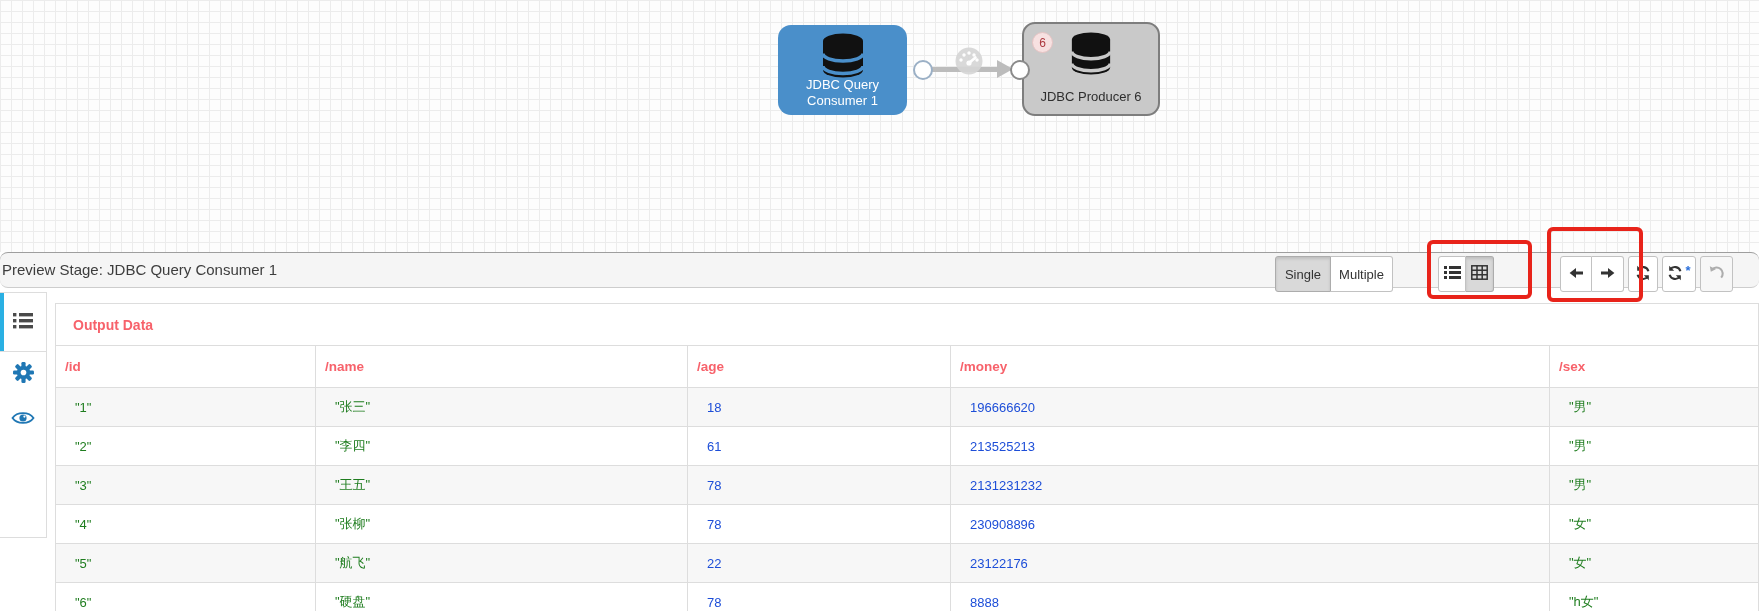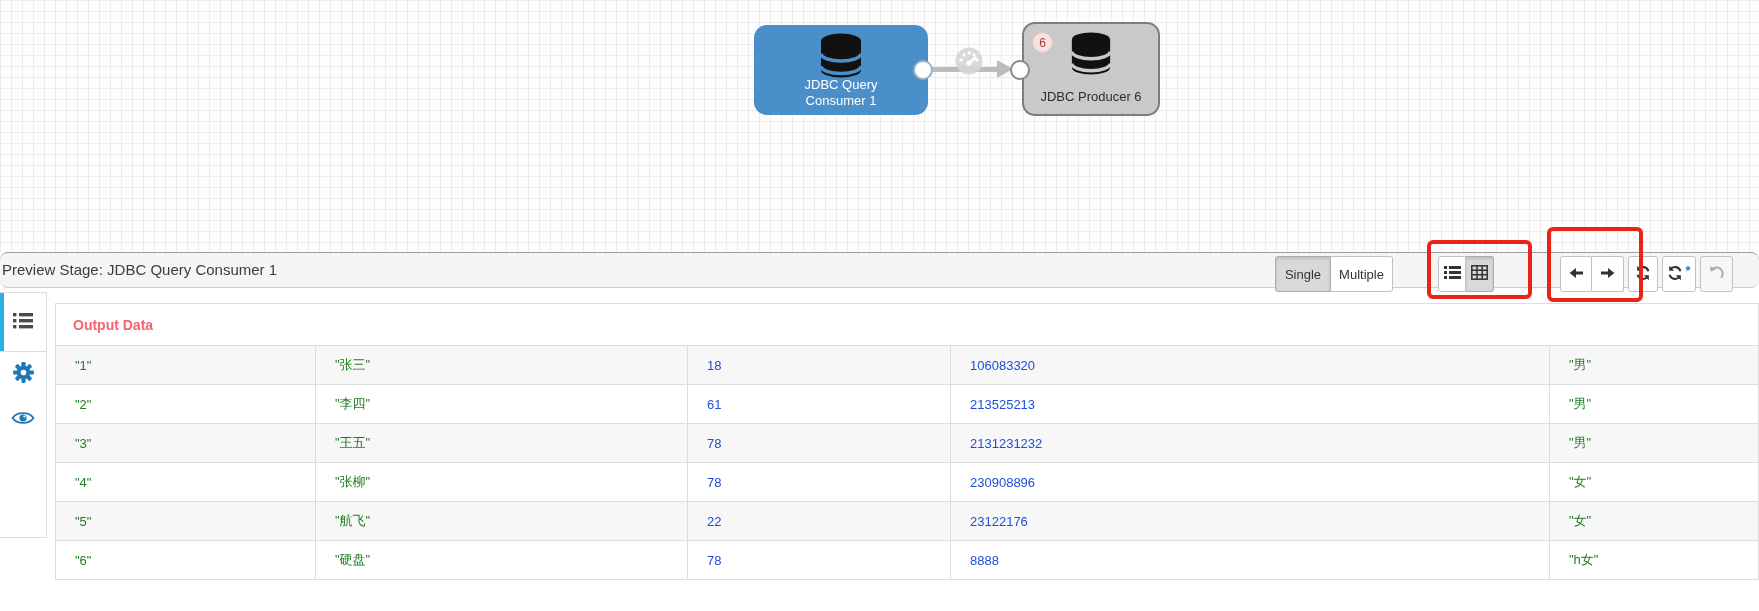--- a/index.html
+++ b/index.html
@@ -13,21 +13,21 @@
     position:absolute;left:0;top:0;width:1759px;height:252px;
     background-color:#fdfdfd;
     background-image:
       linear-gradient(#ececec 1px,transparent 1px),
       linear-gradient(90deg,#ececec 1px,transparent 1px),
       linear-gradient(#e3e3e3 1px,transparent 1px),
       linear-gradient(90deg,#e3e3e3 1px,transparent 1px);
     background-size:11px 11px,11px 11px,55px 55px,55px 55px;
   }
   .stage{position:absolute;border-radius:13px;box-sizing:border-box;text-align:center;}
-  .stage-consumer{left:754px;top:25px;width:174px;height:90px;background:#4a8fca;}
+  .stage-consumer{left:778px;top:25px;width:129px;height:90px;background:#4a8fca;}
   .stage-producer{left:1022px;top:22px;width:138px;height:94px;background:#c9c9c9;border:2px solid #7d7d7d;}
   .stage .db-ico{position:absolute;left:50%;transform:translateX(-50%);top:7px;}
   .stage-label{position:absolute;left:0;right:0;bottom:6px;font-size:13px;line-height:1.25;}
   .stage-consumer .stage-label{color:#fff;}
   .stage-producer .stage-label{color:#2e2e2e;bottom:9px;}
   .badge{
     position:absolute;left:8px;top:8px;width:21px;height:21px;border-radius:50%;
     background:#f7e1e1;border:1px solid #e6c3c3;color:#ad3a40;
     font-size:12px;line-height:21px;text-align:center;box-sizing:border-box;
   }
@@ -273,27 +273,34 @@
     <col style="width:260px">
       <col style="width:372px">
       <col style="width:263px">
       <col style="width:599px">
       <col>
   </colgroup>
   <thead>
     <tr>
       <th class="cap" colspan="5">Output Data</th>
     </tr>
+    <tr>
+      <th class="colh">/id</th>
+      <th class="colh">/name</th>
+      <th class="colh">/age</th>
+      <th class="colh">/money</th>
+      <th class="colh">/sex</th>
+    </tr>
   </thead>
   <tbody>
     <tr>
       <td class="col-str">"1"</td>
       <td class="col-str">"张三"</td>
       <td class="col-num">18</td>
-      <td class="col-num">106083320</td>
+      <td class="col-num">196666620</td>
       <td class="col-str">"男"</td>
     </tr>
     <tr>
       <td class="col-str">"2"</td>
       <td class="col-str">"李四"</td>
       <td class="col-num">61</td>
       <td class="col-num">213525213</td>
       <td class="col-str">"男"</td>
     </tr>
     <tr>

